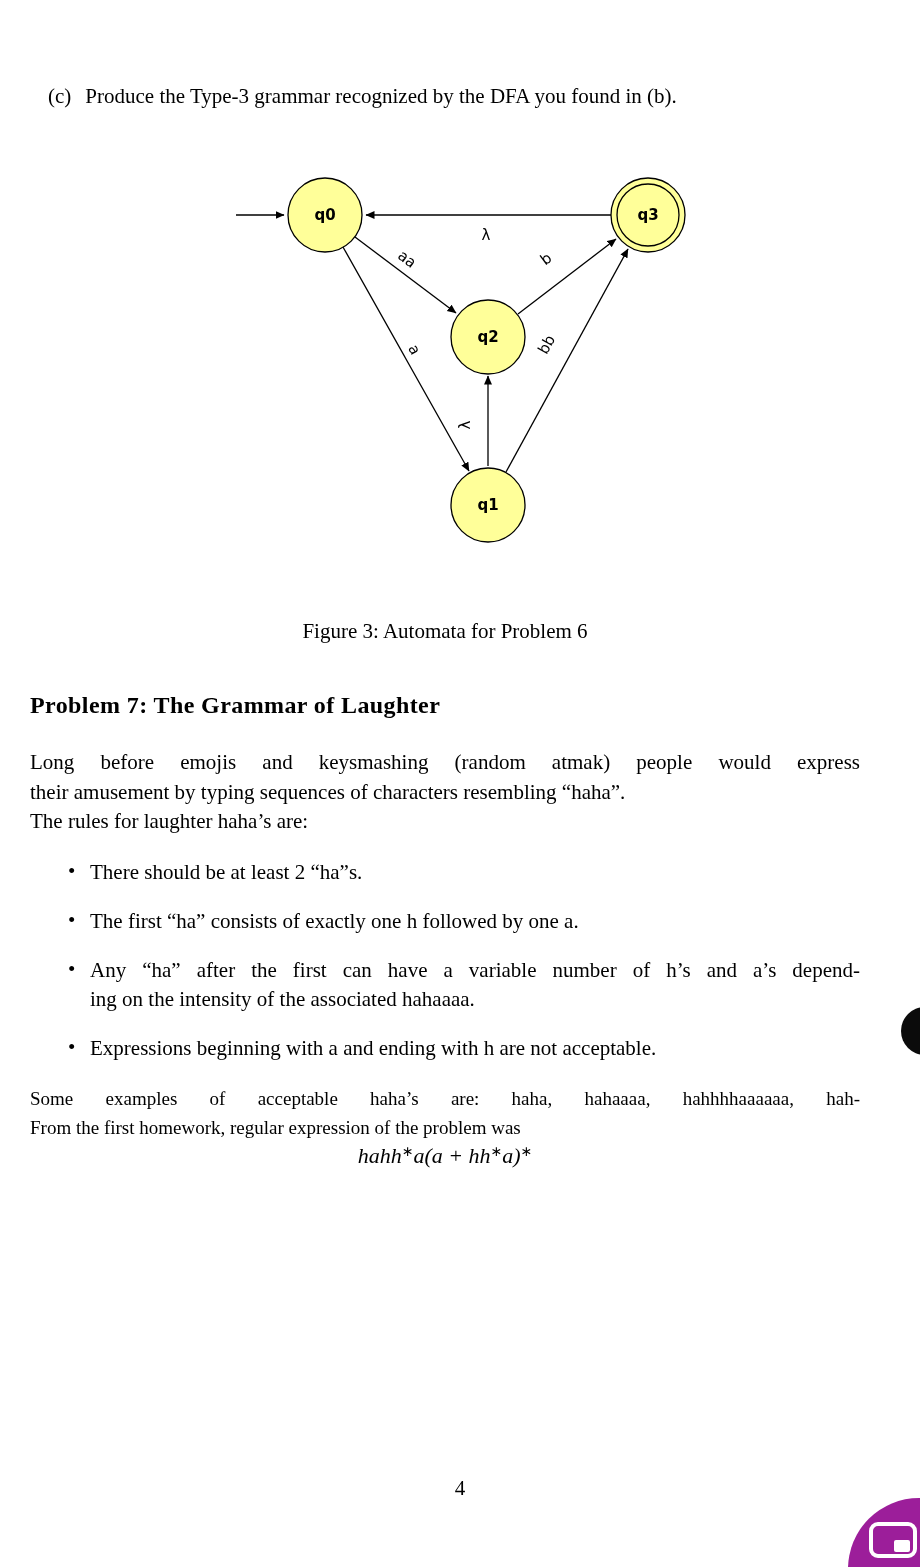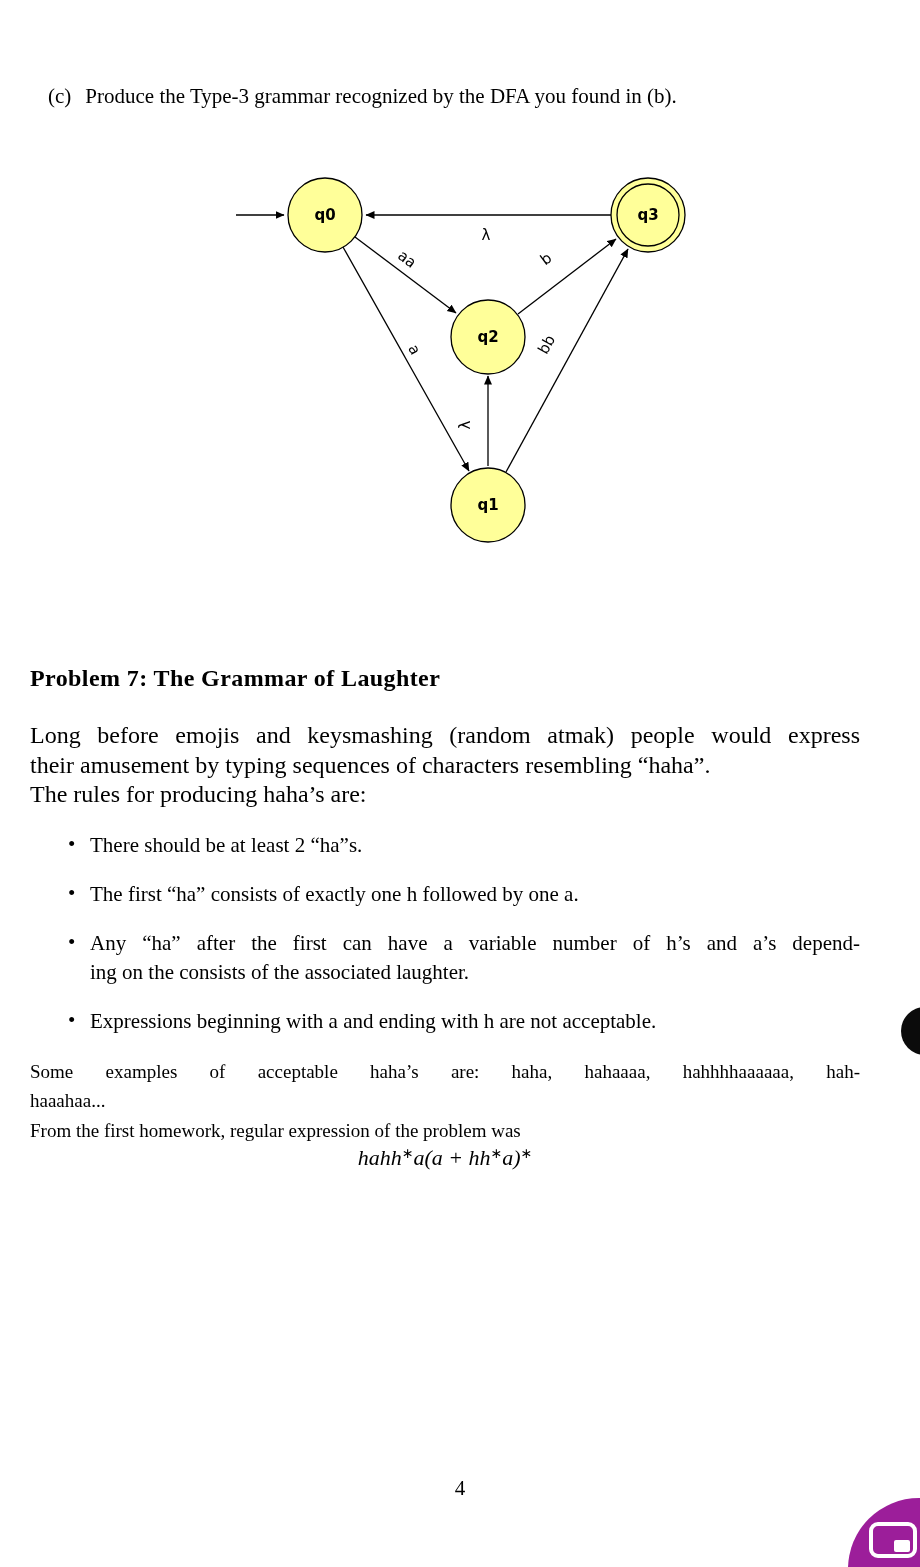--- a/index.html
+++ b/index.html
@@ -13,21 +13,21 @@
   .item-c .lbl{margin-right:14px;}
   
   .fig-svg{display:block;margin-top:36px;}
   .state{fill:#ffff99;stroke:#000;stroke-width:1.3;}
   .edge{stroke:#000;stroke-width:1.3;fill:none;}
   .state-label{font-family:"DejaVu Sans", sans-serif;font-weight:bold;font-size:15px;text-anchor:middle;}
   .edge-label{font-family:"DejaVu Sans", sans-serif;font-size:15px;text-anchor:middle;}
   .caption{margin-top:2px;text-align:center;font-size:21px;}
   
   .heading{margin-top:40px;font-size:24px;font-weight:bold;letter-spacing:0.4px;line-height:42px;}
-  .para{margin-top:22px;font-size:24px;line-height:29.5px;}
+  .para{margin-top:22px;font-size:21px;line-height:29.5px;}
   .line{display:block;}
   .justify-full{text-align:justify;text-align-last:justify;}
   ul.rules{list-style:none;margin:21px 0 0 0;padding:0;}
   ul.rules li{position:relative;padding-left:60px;font-size:21px;line-height:29.5px;margin-bottom:19.5px;}
   ul.rules li .bullet{position:absolute;left:38px;top:-1px;font-size:21px;}
   .examples{margin-top:20px;font-size:19px;line-height:29.5px;}
   .math-line{text-align:center;font-size:22px;}
   .math-line .it{font-style:italic;}
   .math-line sup{font-size:14px;vertical-align:7px;}
   .page-number{position:absolute;left:0;right:0;top:1476px;text-align:center;font-size:21px;}
@@ -82,52 +82,52 @@
       <circle class="state" cx="488" cy="190" r="37"></circle>
       <text class="state-label" x="488" y="195">q2</text>
     </g>
     <g>
       <circle class="state" cx="488" cy="358" r="37"></circle>
       <text class="state-label" x="488" y="363">q1</text>
     </g>
   </svg>
 
   <div class="content">
+    <div class="caption">Figure 3: Automata for Problem 6</div>
 
     <div class="heading">Problem 7: The Grammar of Laughter</div>
 
     <div class="para">
       <span class="line justify-full">Long before emojis and keysmashing (random atmak) people would express</span>
       <span class="line">their amusement by typing sequences of characters resembling “haha”.</span>
-      <span class="line">The rules for producing haha’s are:</span>
+      <span class="line">The rules for laughter haha’s are:</span>
     </div>
 
     <ul class="rules">
       <li>
         <span class="bullet">•</span>
         <span class="line">There should be at least 2 “ha”s.</span>
       </li>
       <li>
         <span class="bullet">•</span>
         <span class="line">The first “ha” consists of exactly one h followed by one a.</span>
       </li>
       <li>
         <span class="bullet">•</span>
         <span class="line justify-full">Any “ha” after the first can have a variable number of h’s and a’s depend-</span>
-        <span class="line">ing on the consists of the associated laughter.</span>
+        <span class="line">ing on the intensity of the associated hahaaaa.</span>
       </li>
       <li>
         <span class="bullet">•</span>
         <span class="line">Expressions beginning with a and ending with h are not acceptable.</span>
       </li>
     </ul>
 
     <div class="examples">
       <span class="line justify-full">Some examples of acceptable haha’s are: haha, hahaaaa, hahhhhaaaaaa, hah-</span>
-      <span class="line">haaahaa...</span>
       <span class="line">From the first homework, regular expression of the problem was</span>
     </div>
 
     <div class="math-line">
       <span class="it">hahh</span><sup>∗</sup><span class="it">a(a + hh</span><sup>∗</sup><span class="it">a)</span><sup>∗</sup>
     </div>
   </div>
 
   <div class="page-number">4</div>
 

